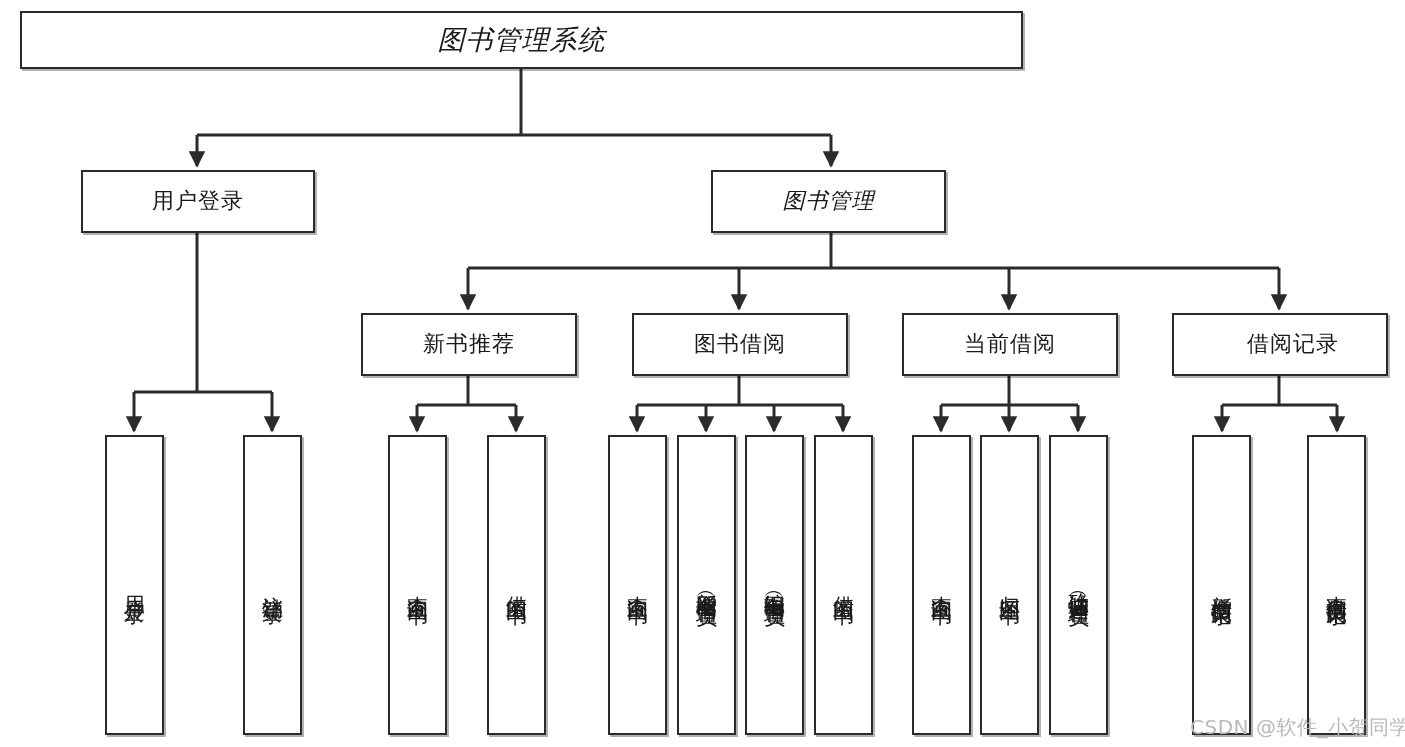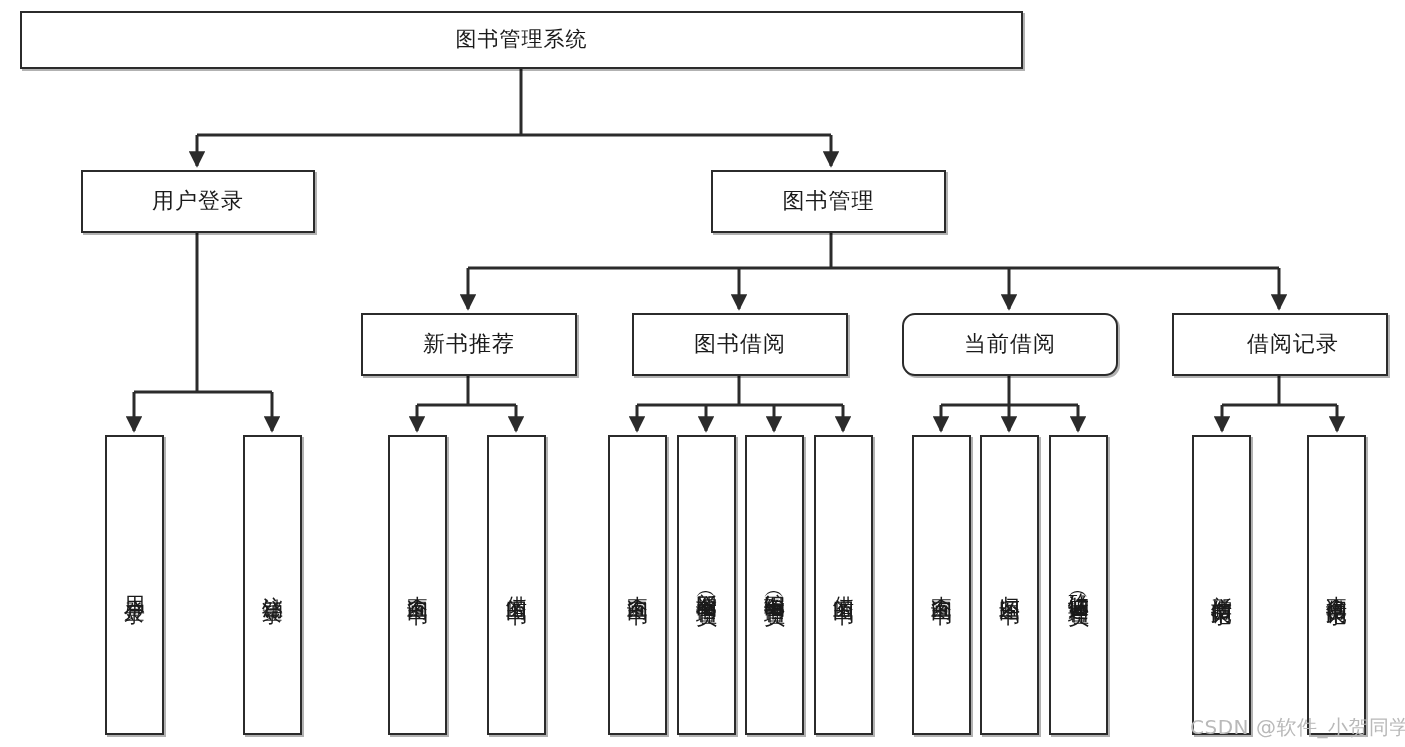--- a/index.html
+++ b/index.html
@@ -39,21 +39,22 @@
     z-index: 2;
   }
   .node-h {
     
     font-size: 22px;
     letter-spacing: 1px;
     line-height: 1.2;
     text-align: center;
   }
   .node-root {
-    font-size: 21px;
+    font-size: 27px;
+    font-style: italic;
   }
   .node-v {
     
     font-size: 21px;
     line-height: 1.05;
     letter-spacing: 2px;
     align-items: center;
     justify-content: center;
   }
   .node-v .vtext {
@@ -132,31 +133,31 @@
     </g>
   </svg>
 
   <div class="node node-h node-root" style="left:20px; top:11px; width:1003px; height:58px;">
     <span>图书管理系统</span>
   </div>
 
   <div class="node node-h" style="left:81px; top:170px; width:234px; height:63px;">
     <span>用户登录</span>
   </div>
-  <div class="node node-h" style="left:711px; top:170px; width:235px; height:63px;">
+  <div class="node node-h" style="left:711px; top:170px; width:235px; height:63px;font-style:italic;">
     <span>图书管理</span>
   </div>
 
   <div class="node node-h" style="left:361px; top:313px; width:216px; height:63px;">
     <span>新书推荐</span>
   </div>
   <div class="node node-h" style="left:632px; top:313px; width:216px; height:63px;">
     <span>图书借阅</span>
   </div>
-  <div class="node node-h" style="left:902px; top:313px; width:216px; height:63px;border-radius:13px;">
+  <div class="node node-h" style="left:902px; top:313px; width:216px; height:63px;">
     <span>当前借阅</span>
   </div>
   <div class="node node-h" style="left:1172px; top:313px; width:216px; height:63px;padding-left:26px;">
     <span>借阅记录</span>
   </div>
 
   <div class="node node-v" style="left:105px; top:435px; width:59px; height:300px;">
     <span class="vtext">用户登录</span>
   </div>
   <div class="node node-v" style="left:243px; top:435px; width:59px; height:300px;">

